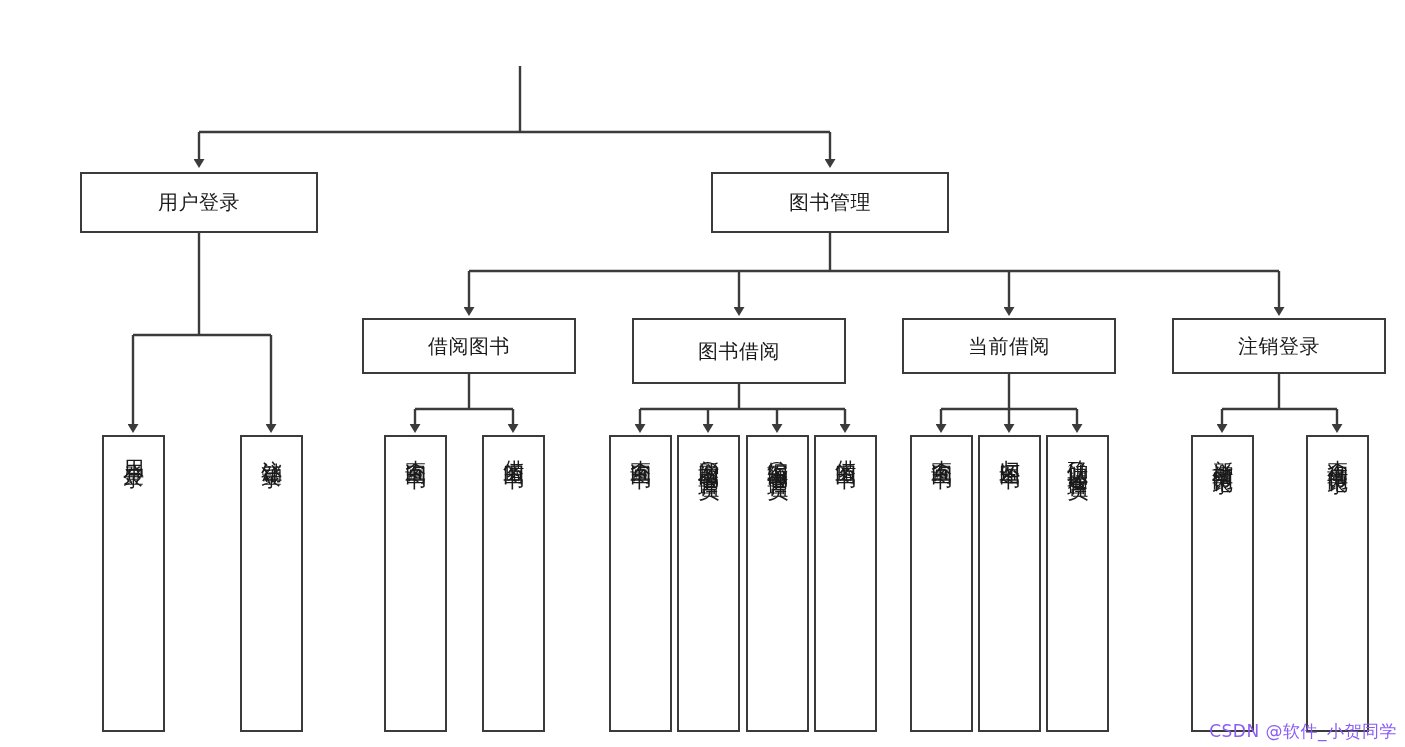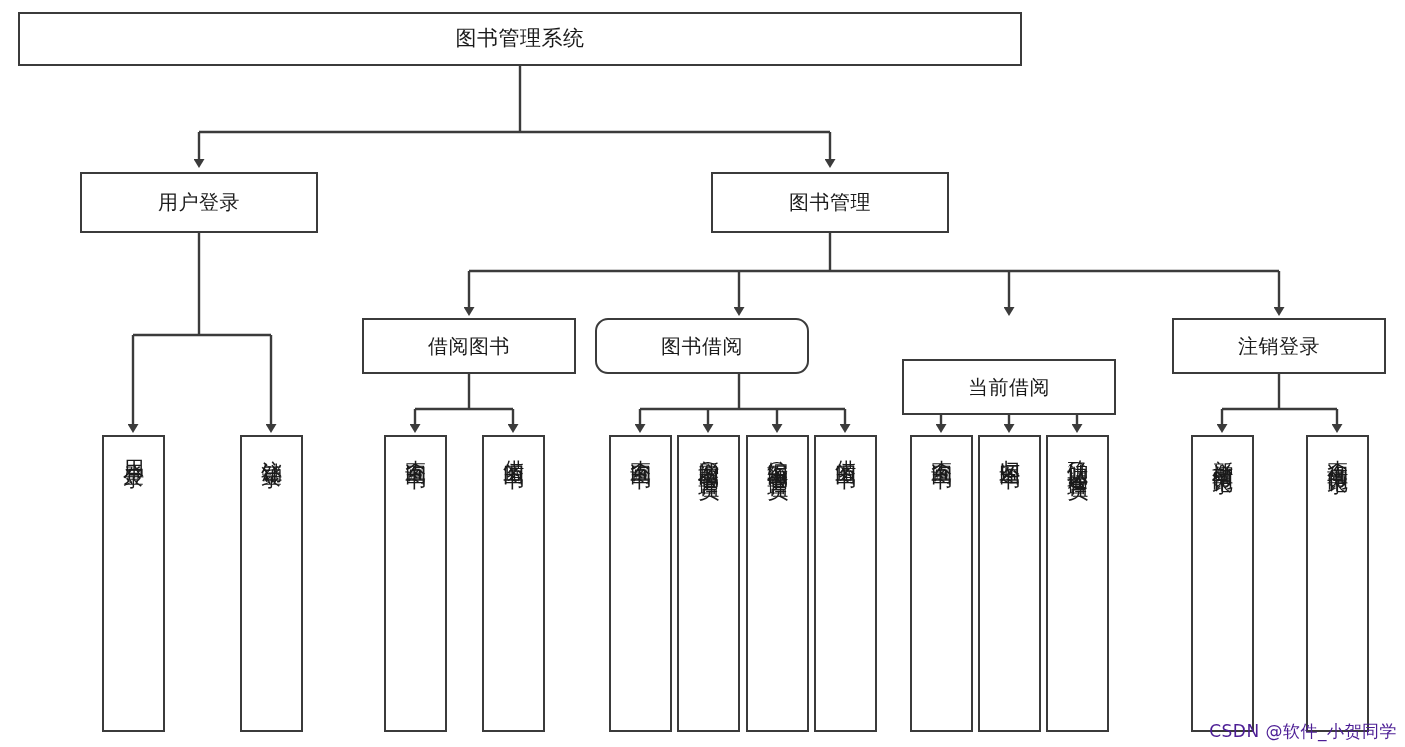--- a/index.html
+++ b/index.html
@@ -61,21 +61,21 @@
     font-size: 21px;
     line-height: 1.08;
     letter-spacing: 3px;
     white-space: nowrap;
   }
   .watermark {
     position: absolute;
     right: 8px;
     bottom: 4px;
     font-size: 17px;
-    color: #4c1d95;
+    color: #8b5cf6;
     letter-spacing: 0.5px;
     white-space: nowrap;
     font-family: "DejaVu Sans", "Liberation Sans", sans-serif;
   }
 </style>
 </head>
 <body>
 
 <div id="canvas">
 
@@ -124,38 +124,35 @@
       <path d="M1009,409 L1009,425" marker-end="url(#arrow)"></path>
       <path d="M1077,409 L1077,425" marker-end="url(#arrow)"></path>
 
       <path d="M1279,374 L1279,409"></path>
       <path d="M1222,409 L1337,409"></path>
       <path d="M1222,409 L1222,425" marker-end="url(#arrow)"></path>
       <path d="M1337,409 L1337,425" marker-end="url(#arrow)"></path>
     </g>
   </svg>
 
-  <div class="node horiz root" style="left:18px; top:12px; width:1004px; height:54px;">
-    <span class="node-label">图书管理系统</span>
-  </div>
 
   <div class="node horiz" style="left:80px; top:172px; width:238px; height:61px;">
     <span class="node-label">用户登录</span>
   </div>
   <div class="node horiz" style="left:711px; top:172px; width:238px; height:61px;">
     <span class="node-label">图书管理</span>
   </div>
 
   <div class="node horiz" style="left:362px; top:318px; width:214px; height:56px;">
     <span class="node-label">借阅图书</span>
   </div>
-  <div class="node horiz" style="left:595px; top:318px; width:214px; height:56px;border-radius:13px;">
+  <div class="node horiz" style="left:632px; top:318px; width:214px; height:66px;">
     <span class="node-label">图书借阅</span>
   </div>
-  <div class="node horiz" style="left:902px; top:318px; width:214px; height:56px;margin-top:41px;">
+  <div class="node horiz" style="left:902px; top:318px; width:214px; height:56px;">
     <span class="node-label">当前借阅</span>
   </div>
   <div class="node horiz" style="left:1172px; top:318px; width:214px; height:56px;">
     <span class="node-label">注销登录</span>
   </div>
 
   <div class="node vert" style="left:102px; top:435px; width:63px; height:297px;">
     <span class="node-label">用户登录</span>
   </div>
   <div class="node vert" style="left:240px; top:435px; width:63px; height:297px;">

